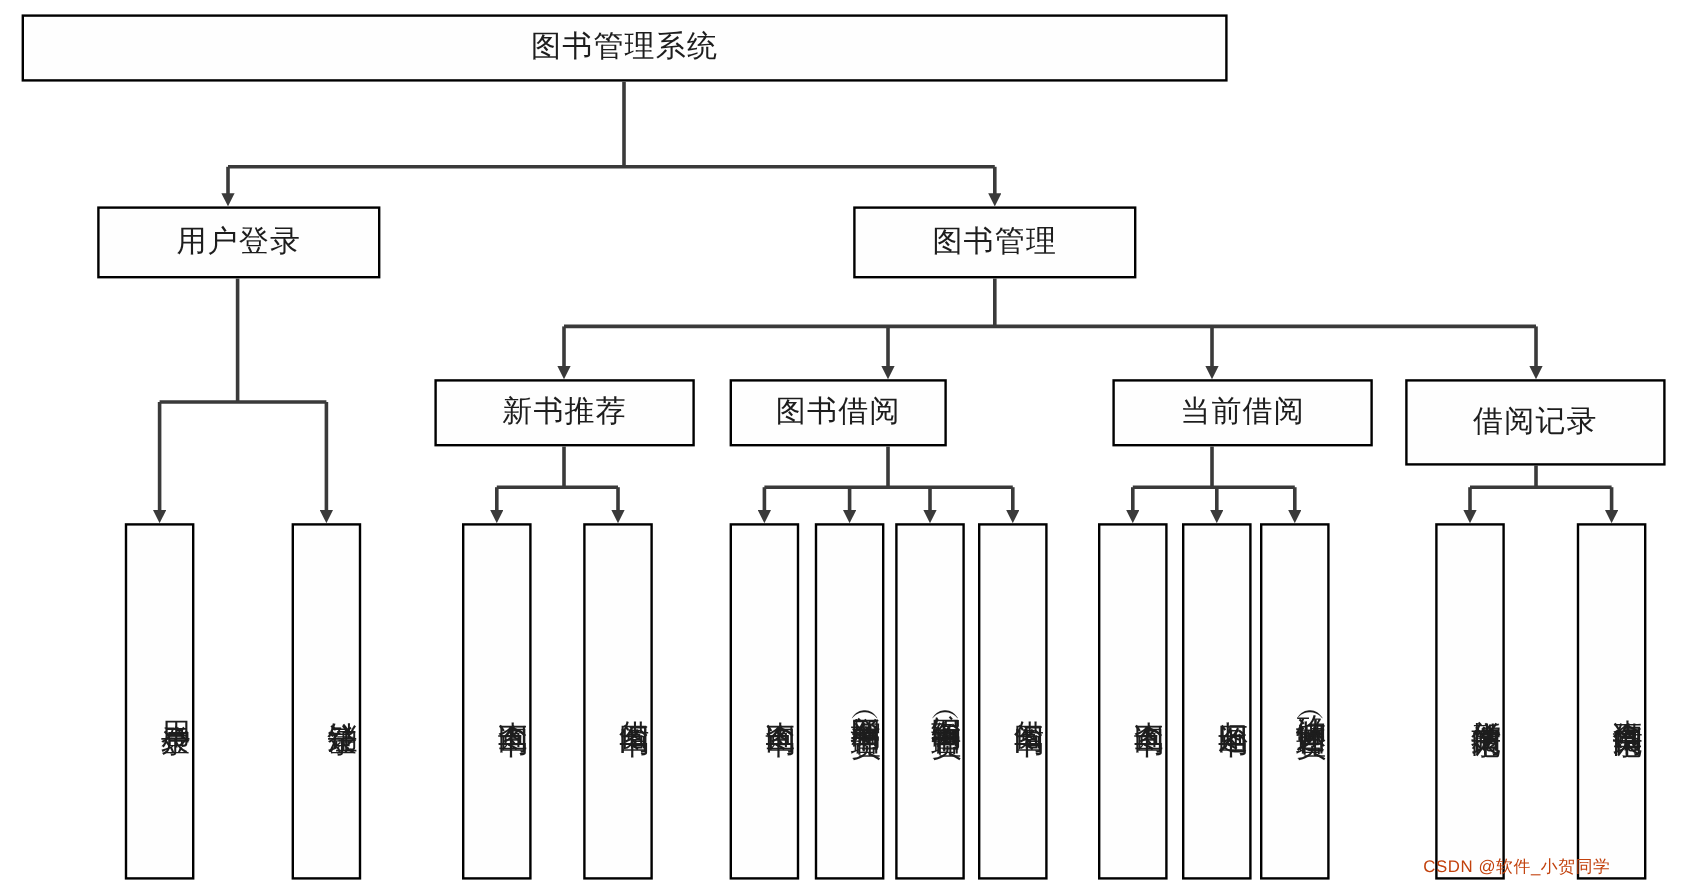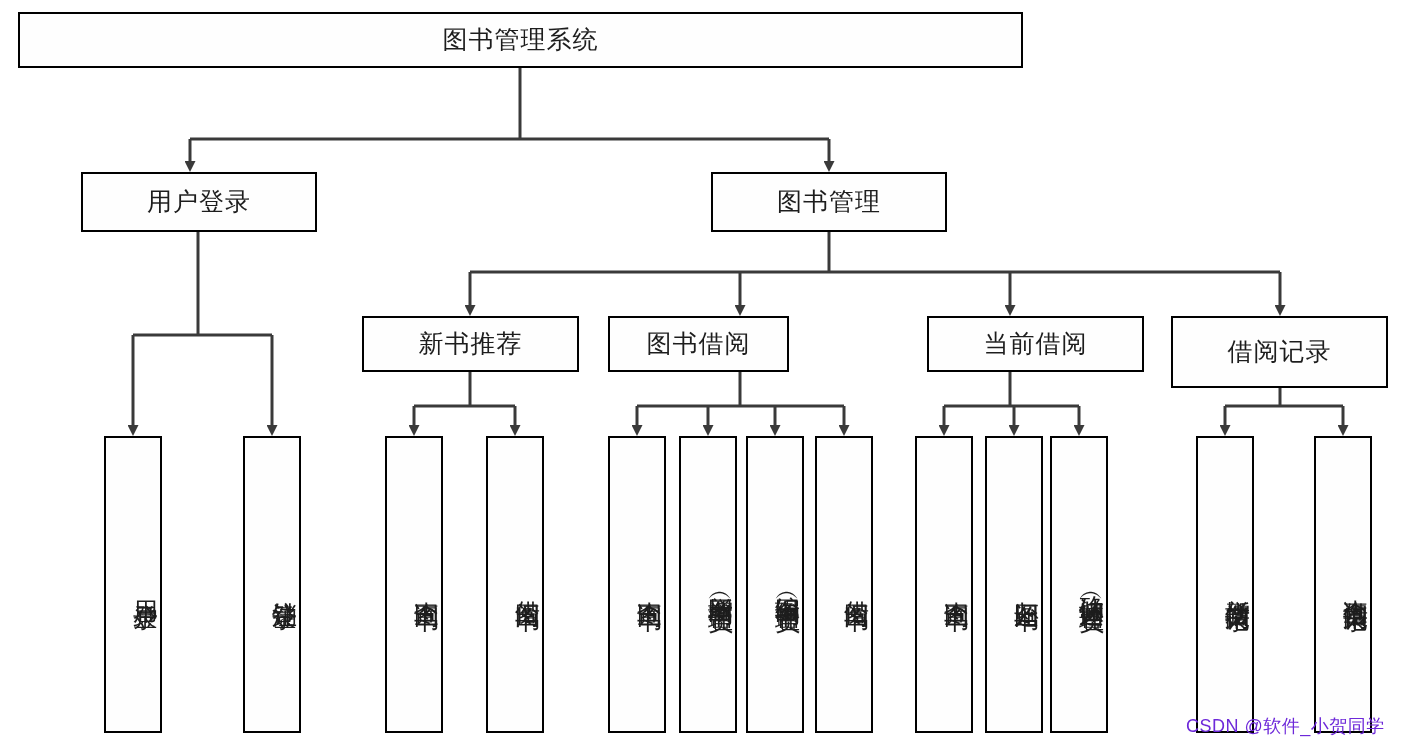--- a/index.html
+++ b/index.html
@@ -54,22 +54,22 @@
   .node.vert > span {
     display: block;
     writing-mode: vertical-rl;
     text-orientation: upright;
     white-space: normal;
   }
   .watermark {
     position: absolute;
     left: 1186px;
     top: 714px;
-    font-size: 18px;
-    color: #6d28d9;
+    font-size: 14px;
+    color: #c2410c;
     letter-spacing: 0.5px;
     white-space: nowrap;
   }
 </style>
 </head>
 <body>
 
 <div id="canvas">
 
   <svg class="edges" viewBox="0 0 1405 747">

